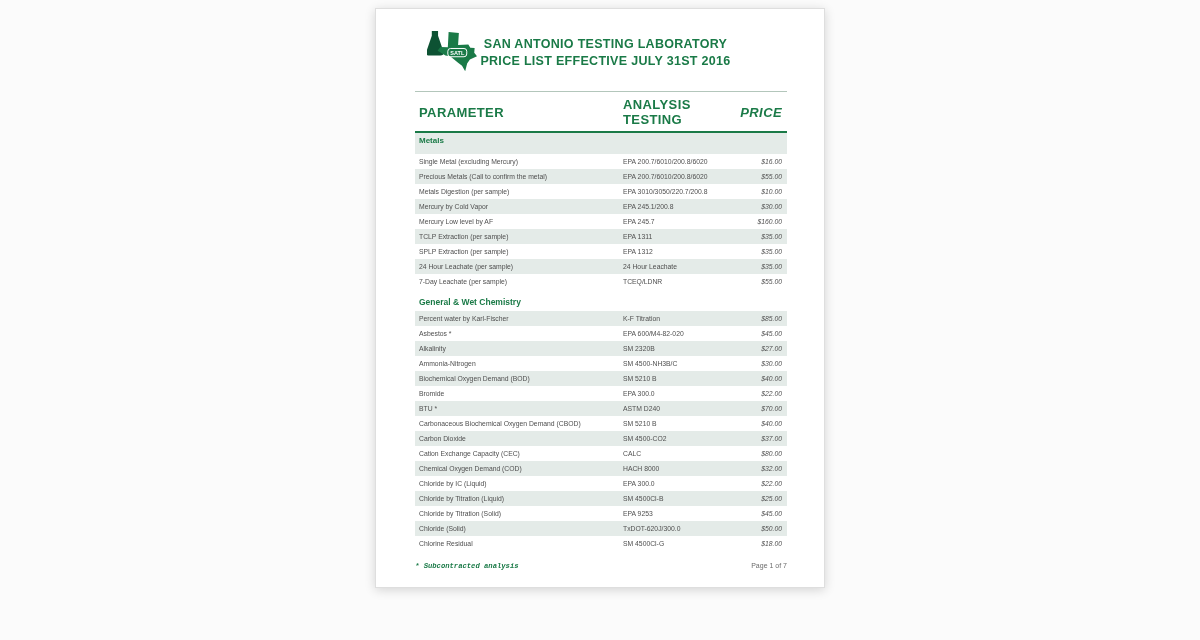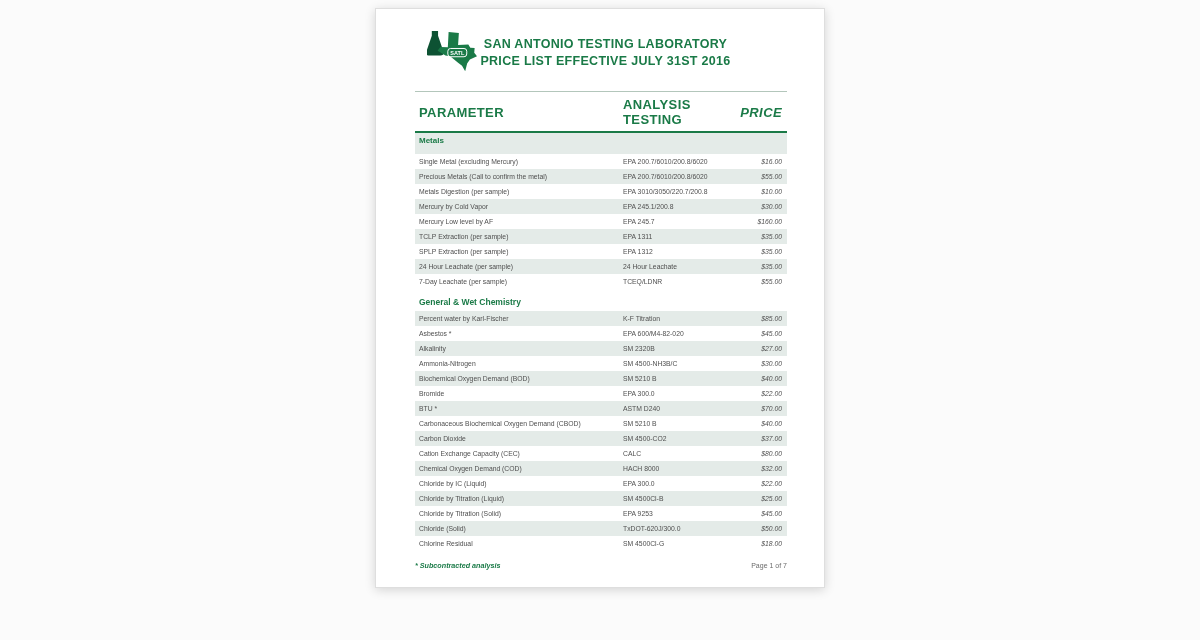--- a/index.html
+++ b/index.html
@@ -56,21 +56,21 @@
     height:15px; line-height:15px;
     font-size:6.8px;
     color:#4f4f4f;
   }
   .shaded{ background:var(--shade); }
   .doc-footer{
     position:absolute; left:39px; right:37px; bottom:17px;
     display:flex; justify-content:space-between; align-items:baseline;
   }
   .footnote{
-    color:var(--green); font-weight:700; font-style:italic; font-size:7.2px;
+    color:var(--green); font-weight:700; font-style:italic; font-size:7.2px;font-family:Liberation Mono, monospace;
   }
   .page-num{ color:#6b6b6b; font-size:7px; }
 </style>
 </head>
 <body>
 
 <div class="page">
 
   <div class="doc-header">
     <svg class="logo" viewBox="0 0 104 104">

